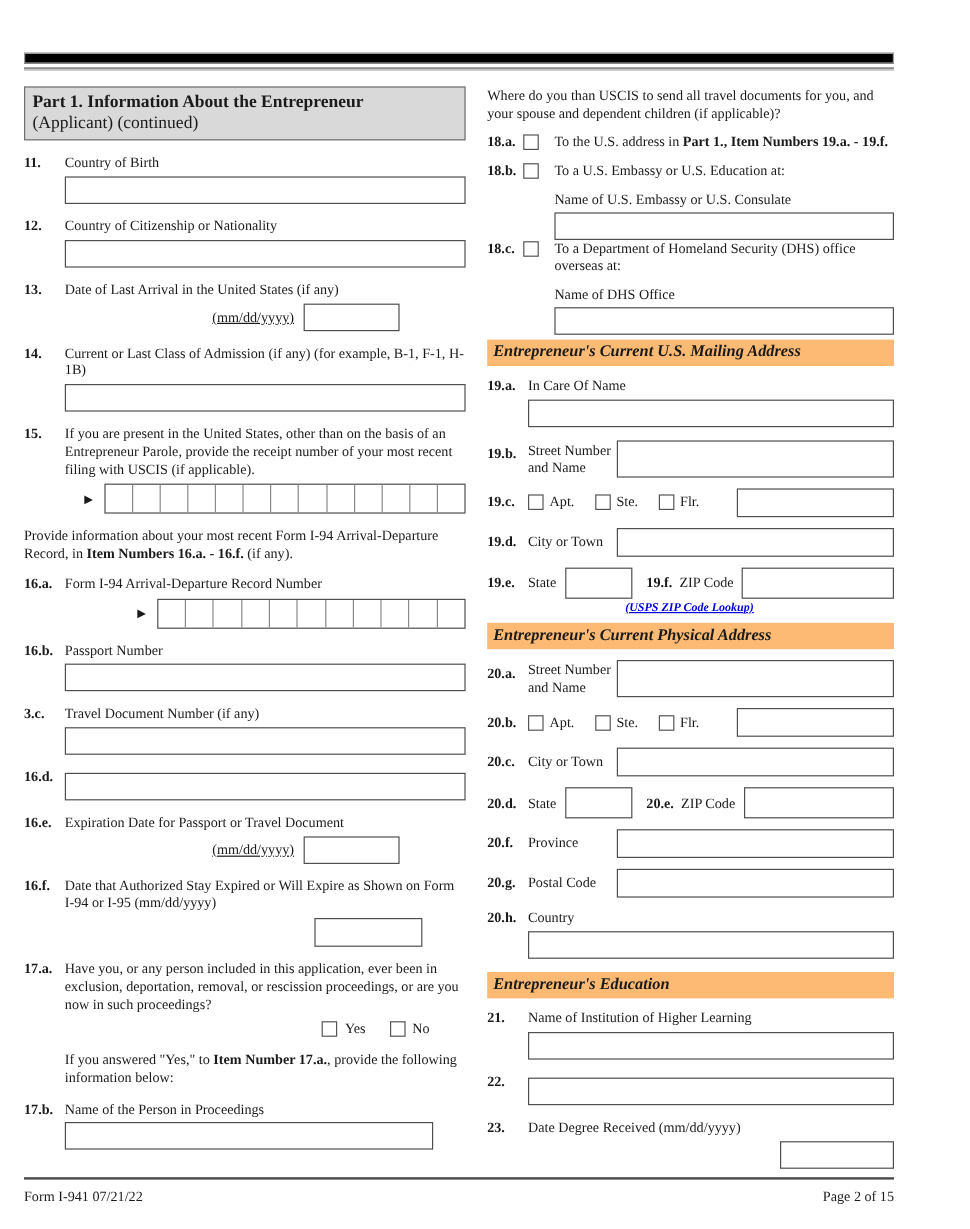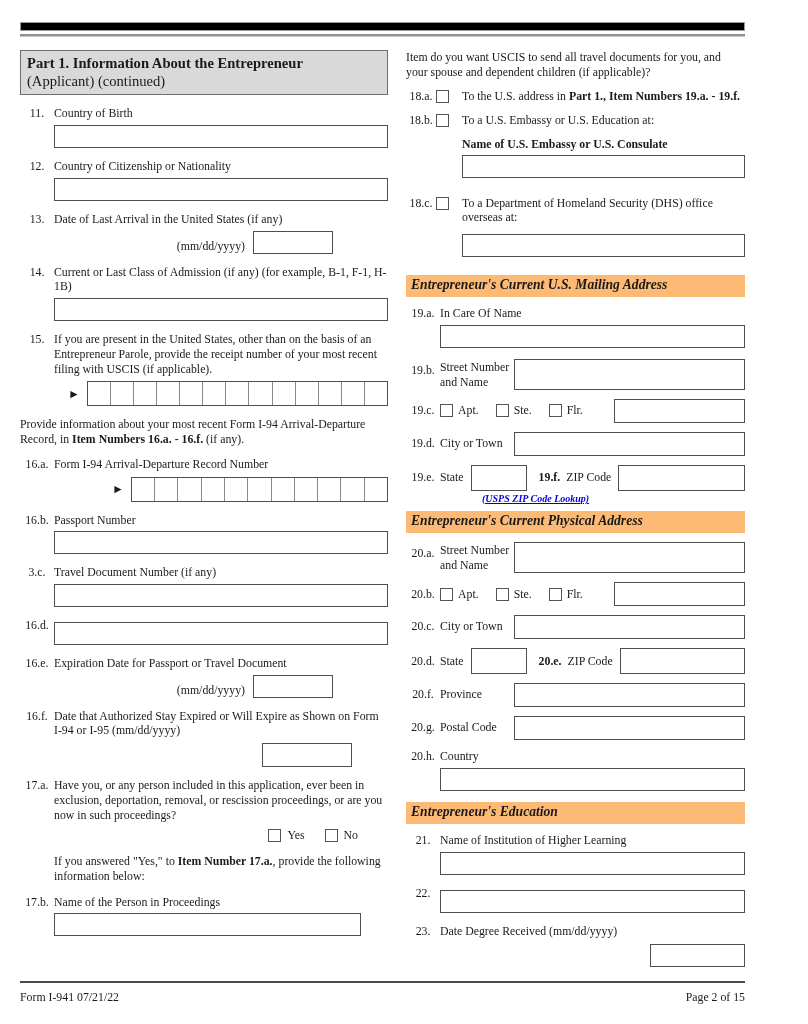--- a/index.html
+++ b/index.html
@@ -2,40 +2,40 @@
 <html><head>
 <meta charset="utf-8">
 <style>
   * { margin:0; padding:0; box-sizing:border-box; }
   html,body { background:#ffffff; }
   .page {
     position:relative; width:808px; height:1024px; background:#ffffff;
     font-family:"Liberation Serif","DejaVu Serif",serif;
     font-size:11.8px; color:#1a1a1a; line-height:1.25; overflow:hidden;
   }
-  .content { position:absolute; left:20px; top:22px; width:725px; }
+  .content { position:absolute; left:20px; top:44px; width:725px; }
   .bar-black { height:9px; background:#000; border:1px solid #9a9a9a; }
   .bar-gray  { height:3px; margin-top:3px; border-top:2px solid #8f8f8f; border-bottom:1px solid #c8c8c8; }
   .columns { display:flex; gap:18px; margin-top:13px; align-items:flex-start; }
   .col-left  { width:368px; flex:none; }
   .col-right { width:339px; flex:none; }
 
   .part-header {
     border:1.7px solid #6e6e6e; background:#d9d9d9;
     padding:3px 6px 4px 6px; font-size:14.6px; margin-bottom:11px;
   }
   .part-header .l1 { font-weight:bold; }
 
   .item { display:flex; margin-bottom:11px; }
-  .num  { font-weight:normal; width:34px; flex:none;text-align:center; }
+  .num  { font-weight:bold; width:34px; flex:none; }
   .ibody { flex:1; min-width:0; }
 
   .box { border:1.6px solid #4f4f4f; height:23px; margin-top:4px; background:#fff; }
 
-  .daterow { display:flex; justify-content:flex-end; align-items:flex-end; gap:8px; margin-top:4px; margin-right:55px; }
+  .daterow { display:flex; justify-content:flex-end; align-items:center; gap:8px; margin-top:4px; margin-right:55px;text-decoration:underline; }
   .datebox { width:80px; height:23px; border:1.6px solid #4f4f4f; background:#fff; }
 
   .comb { display:flex; border:1.6px solid #4f4f4f; height:25px; background:#fff; flex:1; }
   .comb .cell { flex:1; border-right:1px solid #8a8a8a; }
   .comb .cell:last-child { border-right:none; }
   .combrow { display:flex; align-items:center; gap:7px; margin-top:5px; }
   .arrow { font-size:12px; line-height:1; flex:none; }
   .combrow.indent15 { margin-left:14px; }
   .combrow.indent16 { margin-left:58px; }
 
@@ -43,21 +43,21 @@
 
   .yesno { display:flex; justify-content:flex-end; align-items:center; gap:6px; margin-top:6px; margin-right:30px; }
   .yesno .gap { width:8px; }
 
   .intro { margin-bottom:10px; }
 
   .cbitem { display:flex; margin-bottom:9px; }
   .cbitem .num { width:30px; }
   .cbitem .cb { margin-right:13px; margin-top:1px; }
   .cbitem .txt { flex:1; min-width:0; }
-  .sub { margin-left:56px; margin-bottom:18px;font-weight:bold; }
+  .sub { margin-left:56px; margin-bottom:0; }
   .sub .box { margin-top:3px; }
 
   .sechead {
     background:#fdba74; font-weight:bold; font-style:italic;
     font-size:13.6px; padding:2px 5px 3px 5px; margin:4px 0 9px 0;
   }
 
   .labrow { display:flex; align-items:flex-start; margin-bottom:9px; }
   .labrow .num { width:34px; padding-top:4px; }
   .labrow .lab { width:74px; flex:none; padding-top:4px; }
@@ -72,21 +72,21 @@
   .aptrow .fbox { flex:1; margin-left:14px; border:1.6px solid #4f4f4f; height:24px; background:#fff; }
 
   .staterow { display:flex; align-items:center; margin-bottom:2px; }
   .staterow .num { width:34px; }
   .staterow .t  { margin-right:7px; }
   .staterow .sbox { width:56px; height:26px; border:1.6px solid #4f4f4f; background:#fff; margin-right:12px; }
   .staterow .zf { font-weight:bold; margin-right:6px; }
   .staterow .fbox { flex:1; border:1.6px solid #4f4f4f; height:26px; background:#fff; }
 
   .ziplink {
-    display:block; margin:1px 0 6px 76px;
+    display:block; margin:1px 0 6px 115px;
     font-size:10px; font-weight:bold; font-style:italic;
     color:#0000dd; text-decoration:underline;
   }
 
   .rightbox { width:95px; height:23px; border:1.6px solid #4f4f4f; background:#fff; margin-top:5px; margin-left:auto; }
   .box16f { width:90px; height:24px; border:1.6px solid #4f4f4f; background:#fff; margin-top:5px; margin-left:auto; margin-right:36px; }
 
   .footer { position:absolute; left:20px; top:981px; width:725px; }
   .footer .line { border-top:2px solid #4a4a4a; margin-bottom:7px; }
   .footer .row { display:flex; justify-content:space-between; font-size:11.8px;text-align:center; }
@@ -265,21 +265,21 @@
           <div class="ibody">
             <div>Name of the Person in Proceedings</div>
             <div class="box" style="width:92%;"></div>
           </div>
         </div>
 
       </div>
 
       <div class="col-right">
 
-        <div class="intro">Item do you want USCIS to send all travel documents for you, and your spouse and dependent children (if applicable)?</div>
+        <div class="intro">Where do you than USCIS to send all travel documents for you, and your spouse and dependent children (if applicable)?</div>
 
         <div class="cbitem">
           <div class="num">18.a.</div>
           <span class="cb"></span>
           <div class="txt">
             <span>To the U.S. address in </span><span class="b">Part 1., Item Numbers 19.a. - 19.f.</span>
           </div>
         </div>
 
         <div class="cbitem">
@@ -291,20 +291,21 @@
           <div>Name of U.S. Embassy or U.S. Consulate</div>
           <div class="box"></div>
         </div>
 
         <div class="cbitem">
           <div class="num">18.c.</div>
           <span class="cb"></span>
           <div class="txt">To a Department of Homeland Security (DHS) office overseas at:</div>
         </div>
         <div class="sub">
+          <div>Name of DHS Office</div>
           <div class="box"></div>
         </div>
 
         <div class="sechead">Entrepreneur's Current U.S. Mailing Address</div>
 
         <div class="item">
           <div class="num">19.a.</div>
           <div class="ibody">
             <div>In Care Of Name</div>
             <div class="box"></div>

